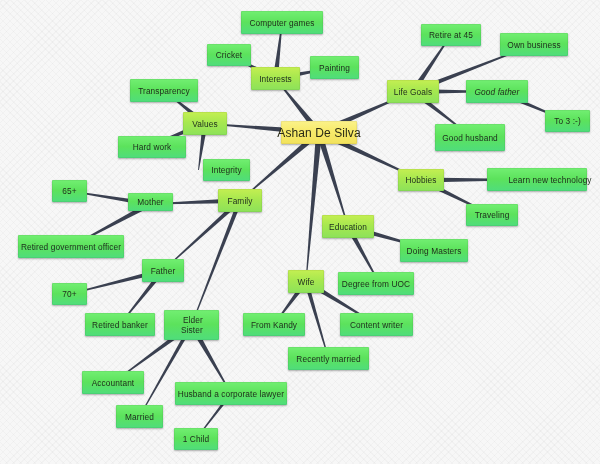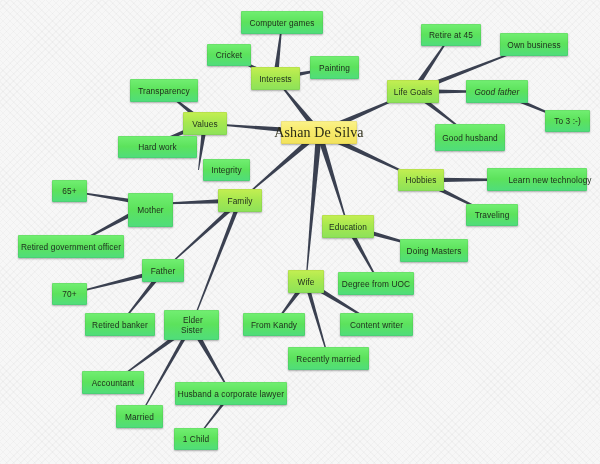--- a/index.html
+++ b/index.html
@@ -43,23 +43,22 @@
     box-shadow: 0 1px 2px rgba(0,0,0,0.30), 0 0 0 0.5px rgba(0,0,0,0.10) inset;
   }
   .leaf {
     background: linear-gradient(180deg, #72ef72 0%, #5ce25c 48%, #4fdd7c 100%);
   }
   .branch {
     background: linear-gradient(180deg, #c4ef52 0%, #a7e84f 45%, #8ce25a 100%);
   }
   .root {
     background: linear-gradient(180deg, #fbf28a 0%, #f7ea6b 45%, #f2e25c 100%);
-    font-size: 14px;
+    font-size: 12px;
     color: #2a2a15;
-    font-family: Liberation Serif, serif;
   }
   .node.left-align {
     justify-content: flex-start;
     text-align: right;
     padding-left: 17px;
   }
 </style>
 </head>
 <body>
 
@@ -103,36 +102,36 @@
       <polygon points="303.8883074178386,282.11705302725494 328.06806288092156,358.6262153919385 328.93193711907844,358.3737846080615 308.1116925821614,280.88294697274506" fill="#3a4050"></polygon>
     </svg>
   <div id="node-layer">
       <div class="node root" style="left: 281px; top: 121px; width: 76px; height: 23px;">Ashan De Silva</div>
       <div class="node branch" style="left: 251px; top: 67px; width: 49px; height: 23px;">Interests</div>
       <div class="node leaf" style="left: 241px; top: 11px; width: 82px; height: 23px;">Computer games</div>
       <div class="node leaf" style="left: 207px; top: 44px; width: 44px; height: 22px;">Cricket</div>
       <div class="node leaf" style="left: 310px; top: 56px; width: 49px; height: 23px;">Painting</div>
       <div class="node branch" style="left: 183px; top: 112px; width: 44px; height: 23px;">Values</div>
       <div class="node leaf" style="left: 130px; top: 79px; width: 68px; height: 23px;">Transparency</div>
-      <div class="node leaf" style="left: 118px; top: 136px; width: 79px; height: 22px;">Hard work</div>
+      <div class="node leaf" style="left: 118px; top: 136px; width: 68px; height: 22px;">Hard work</div>
       <div class="node leaf" style="left: 175px; top: 159px; width: 47px; height: 22px; margin-left: 28px;">Integrity</div>
       <div class="node branch" style="left: 387px; top: 80px; width: 52px; height: 23px;">Life Goals</div>
       <div class="node leaf" style="left: 421px; top: 24px; width: 60px; height: 22px;">Retire at 45</div>
       <div class="node leaf" style="left: 500px; top: 33px; width: 68px; height: 23px;">Own business</div>
       <div class="node leaf" style="left: 466px; top: 80px; width: 62px; height: 23px; font-style: italic;">Good father</div>
       <div class="node leaf" style="left: 545px; top: 110px; width: 45px; height: 22px;">To 3 :-)</div>
       <div class="node leaf" style="left: 435px; top: 124px; width: 70px; height: 27px;">Good husband</div>
       <div class="node branch" style="left: 398px; top: 169px; width: 46px; height: 22px;">Hobbies</div>
       <div class="node leaf" style="left: 487px; top: 168px; width: 100px; height: 23px; padding-left: 32px;">Learn new technology</div>
       <div class="node leaf" style="left: 466px; top: 204px; width: 52px; height: 22px;">Traveling</div>
       <div class="node branch" style="left: 322px; top: 215px; width: 52px; height: 23px;">Education</div>
       <div class="node leaf" style="left: 400px; top: 239px; width: 68px; height: 23px;">Doing Masters</div>
       <div class="node leaf" style="left: 338px; top: 272px; width: 76px; height: 23px;">Degree from UOC</div>
       <div class="node branch" style="left: 218px; top: 189px; width: 44px; height: 23px;">Family</div>
-      <div class="node leaf" style="left: 128px; top: 193px; width: 45px; height: 34px;">Mother</div>
+      <div class="node leaf" style="left: 128px; top: 193px; width: 45px; height: 18px;">Mother</div>
       <div class="node leaf" style="left: 52px; top: 180px; width: 35px; height: 22px;">65+</div>
       <div class="node leaf" style="left: 18px; top: 235px; width: 106px; height: 23px;">Retired government officer</div>
       <div class="node leaf" style="left: 142px; top: 259px; width: 42px; height: 23px;">Father</div>
       <div class="node leaf" style="left: 52px; top: 283px; width: 35px; height: 22px;">70+</div>
       <div class="node leaf" style="left: 85px; top: 313px; width: 70px; height: 23px;">Retired banker</div>
       <div class="node leaf left-align" style="left: 164px; top: 310px; width: 55px; height: 30px;">Elder
 Sister</div>
       <div class="node leaf" style="left: 82px; top: 371px; width: 62px; height: 23px; text-align: center;">Accountant</div>
       <div class="node leaf" style="left: 116px; top: 405px; width: 47px; height: 23px;">Married</div>
       <div class="node leaf" style="left: 175px; top: 382px; width: 112px; height: 23px;">Husband a corporate lawyer</div>

